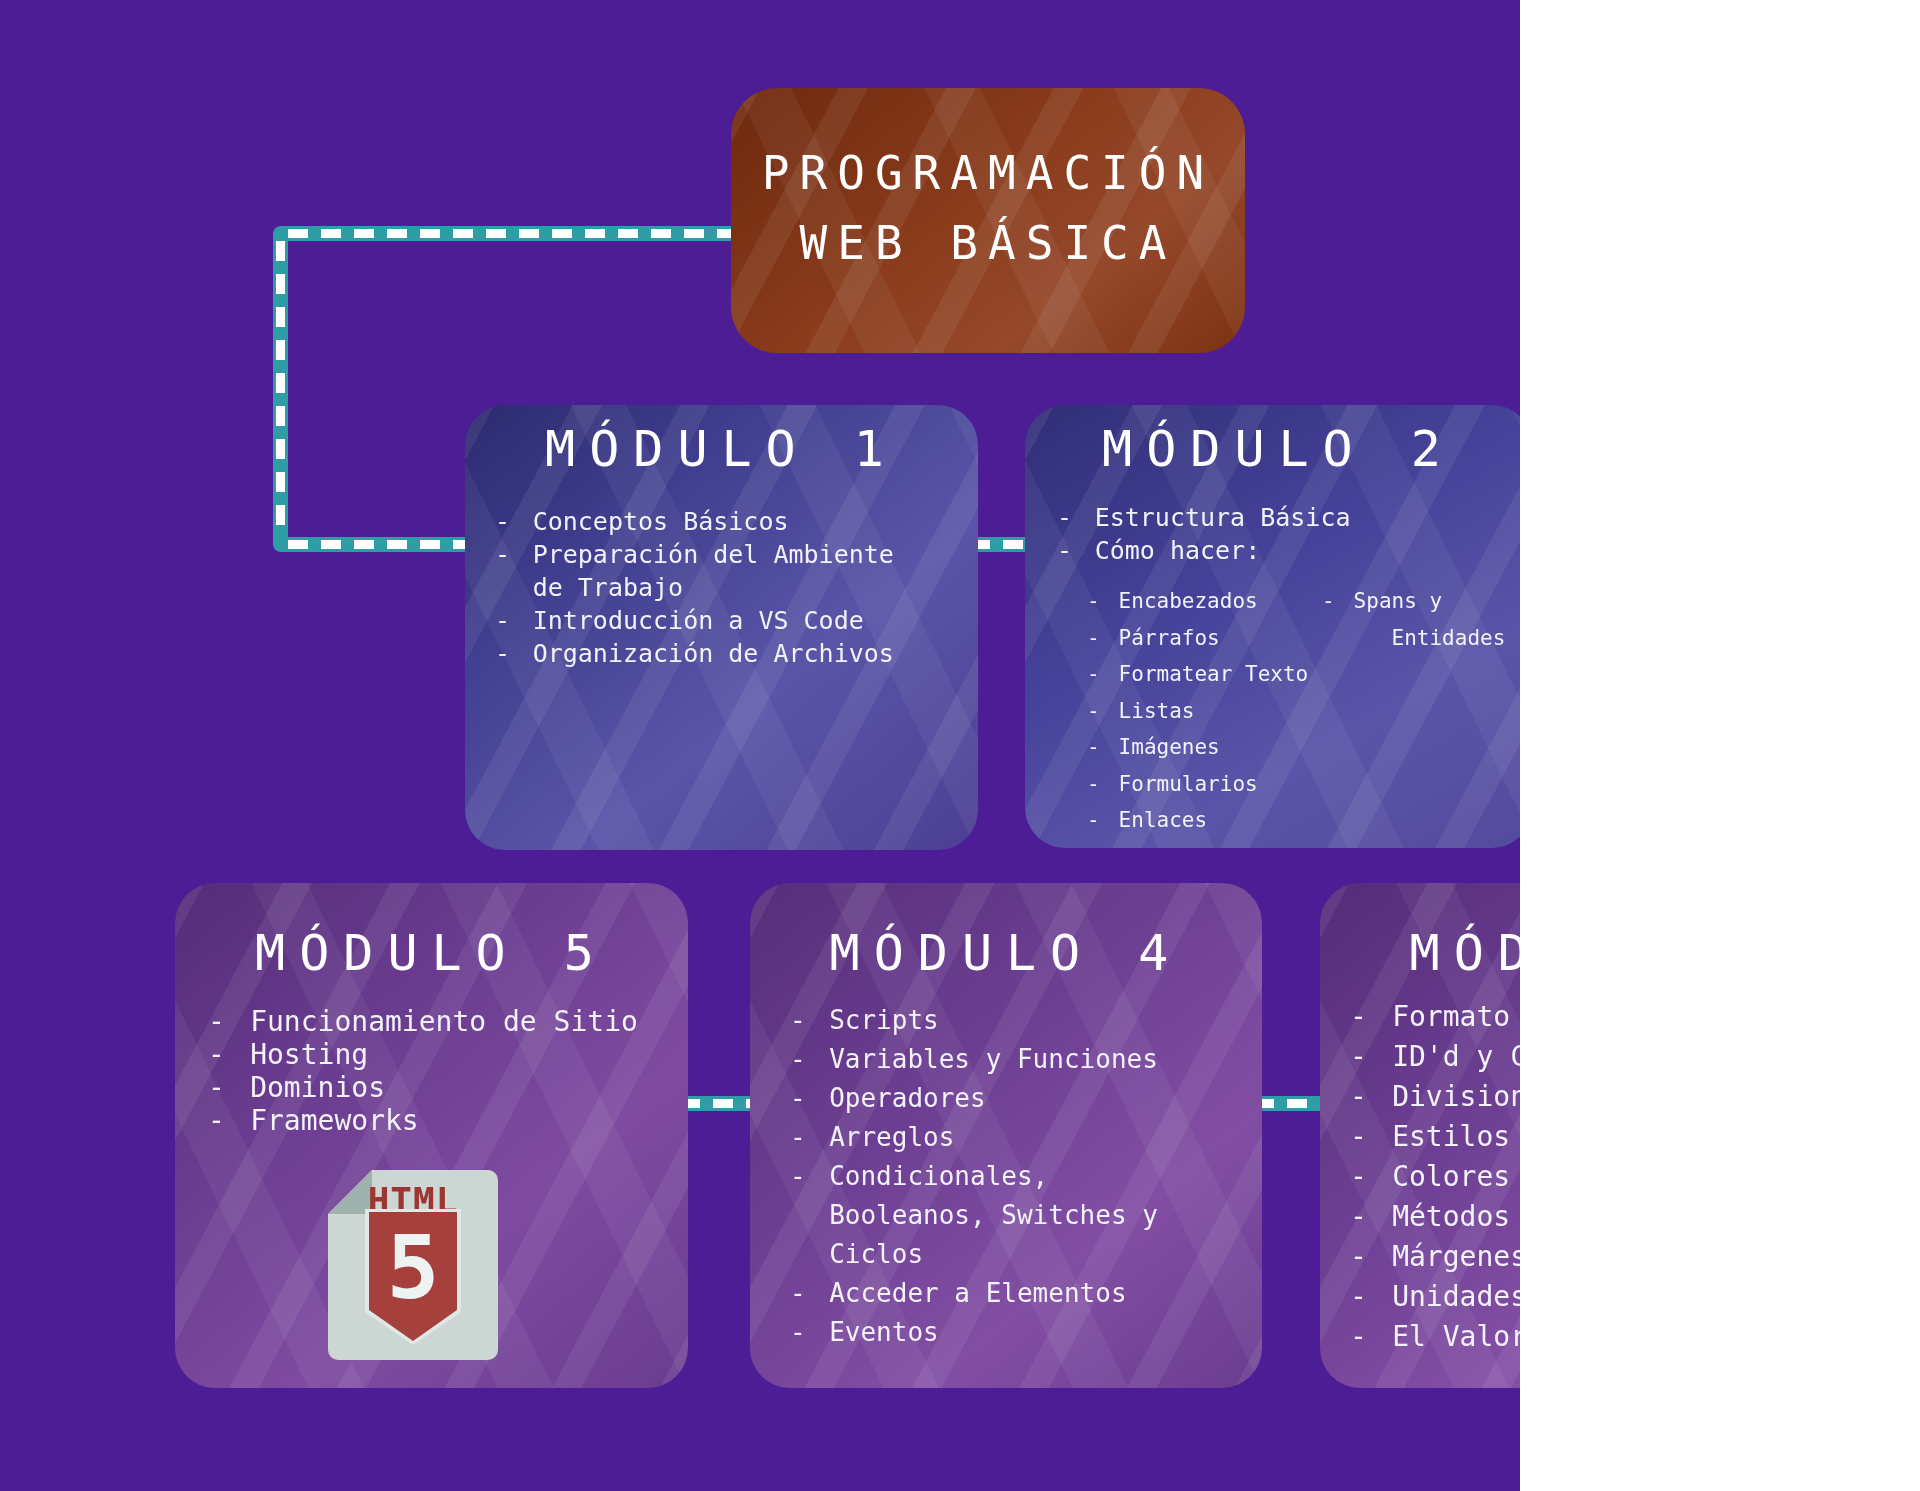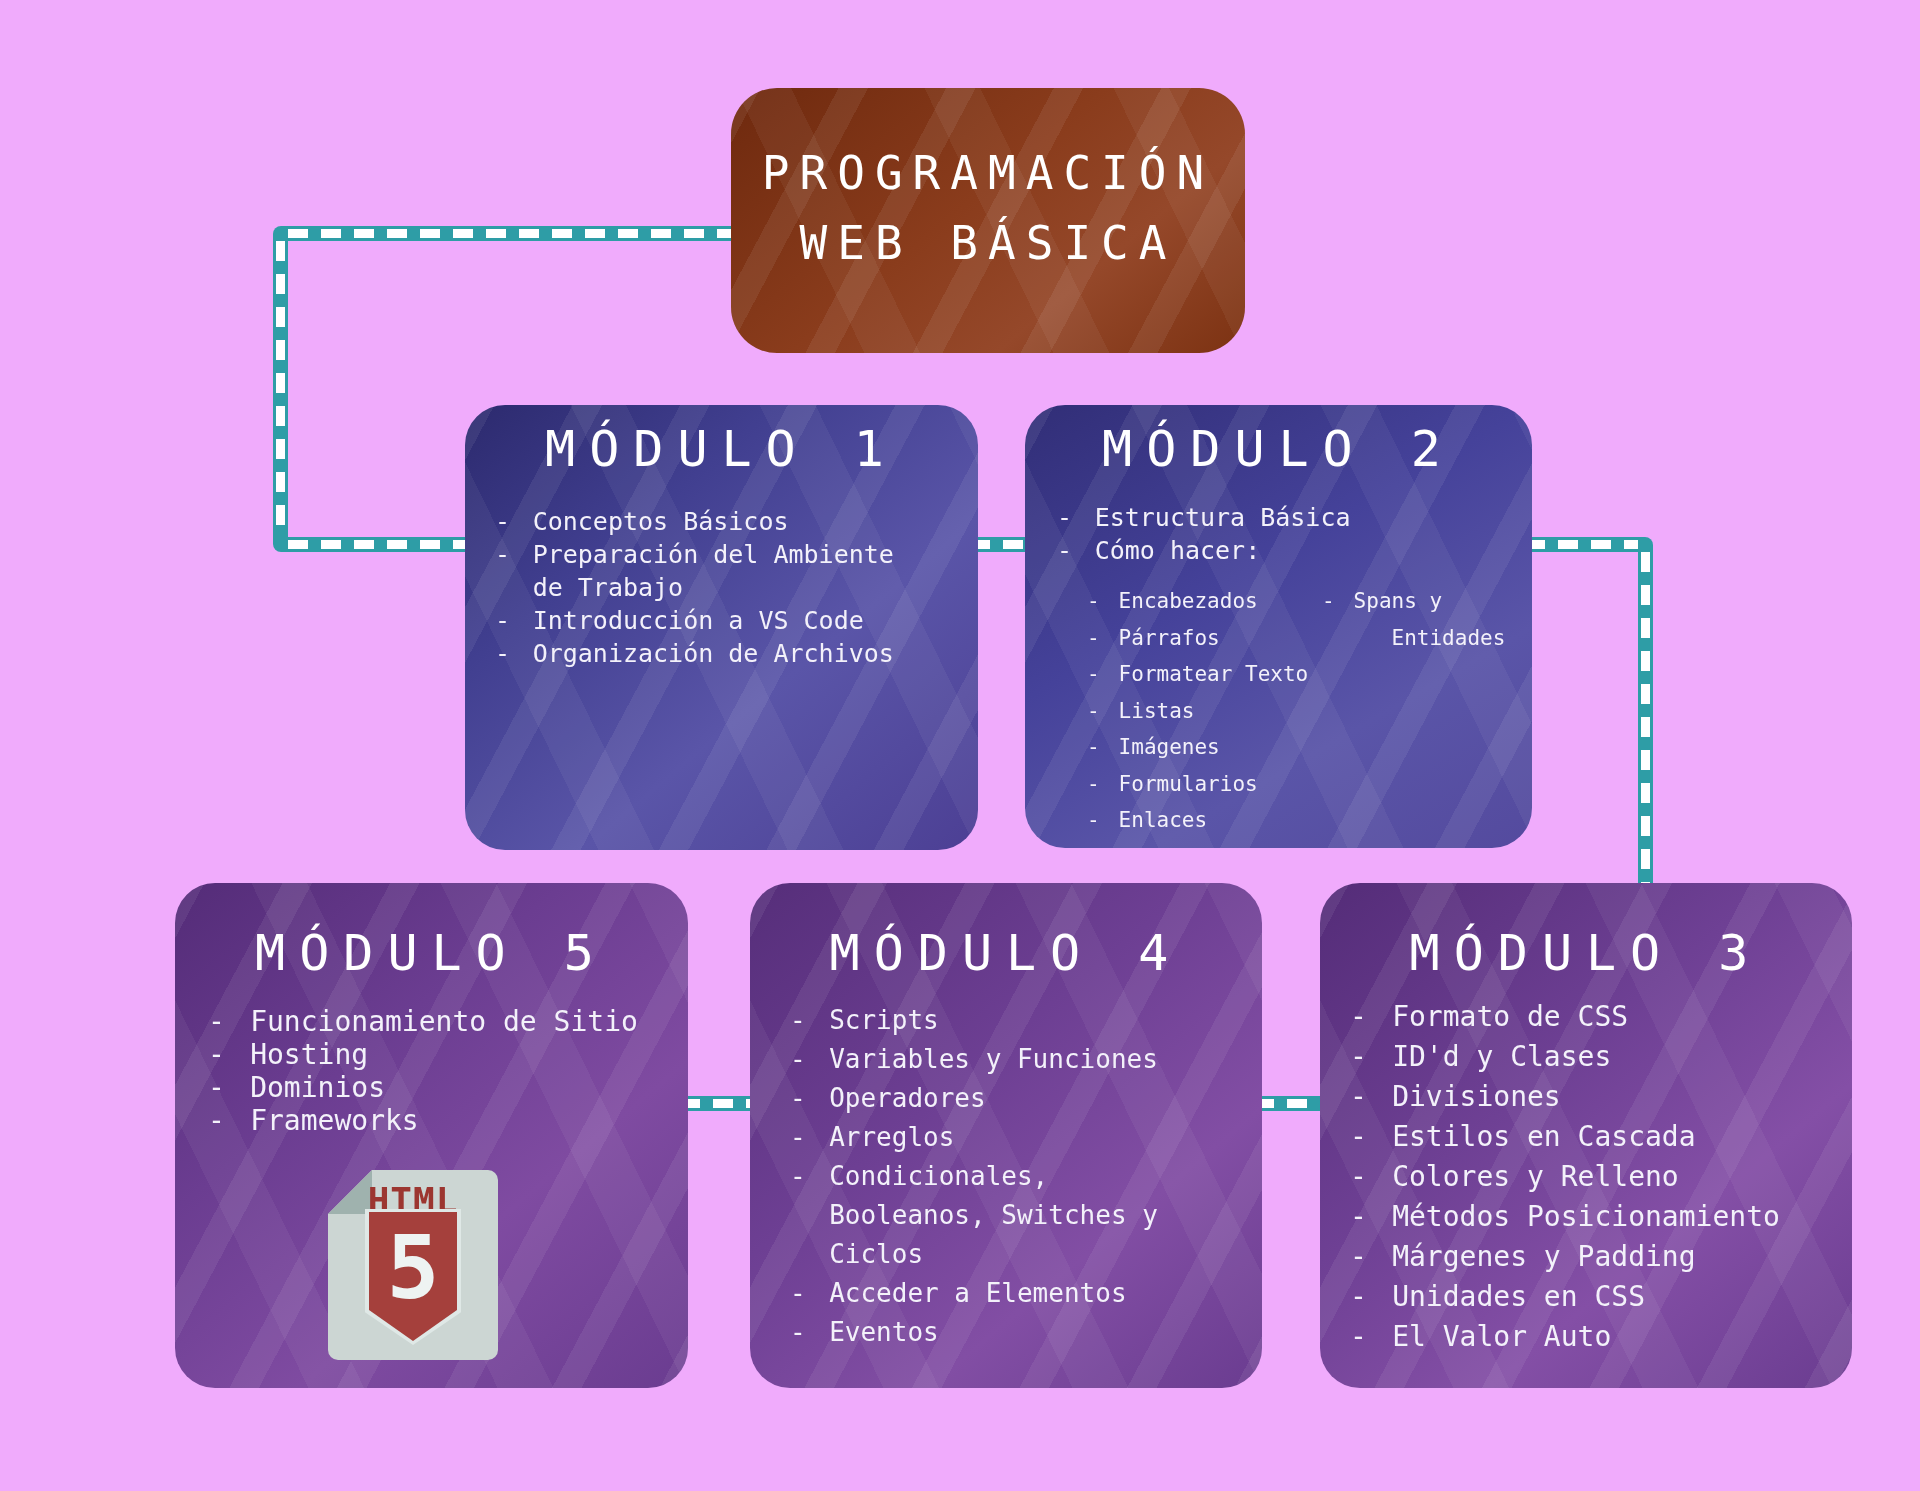--- a/index.html
+++ b/index.html
@@ -1,17 +1,17 @@
 <!DOCTYPE html>
 <html style="--teal: #2e9da6; --title-accent: #8a3a1b; --module-top-accent: #4a4797; --module-bottom-accent: #6d3f92; --page: #ccd6d3; --shield: #a5403c;"><head>
 <meta charset="utf-8">
 <style>
   html,body{margin:0;padding:0;background:#ffffff;}
   #canvas{
-    position:relative;width:1920px;height:1491px;background:#f0abfc;overflow:hidden;
+    position:relative;width:1520px;height:1491px;background:#4c1d95;overflow:hidden;
     font-family:"DejaVu Sans Mono", monospace;
     text-decoration:underline;
   }
 
   
   .conn{position:absolute;box-sizing:border-box;z-index:1;}
   .conn.h{
     height:15px;
     background:repeating-linear-gradient(90deg,#ffffff 0 20px,var(--teal,#2e9da6) 20px 33px);
     border-top:3px solid var(--teal,#2e9da6);

